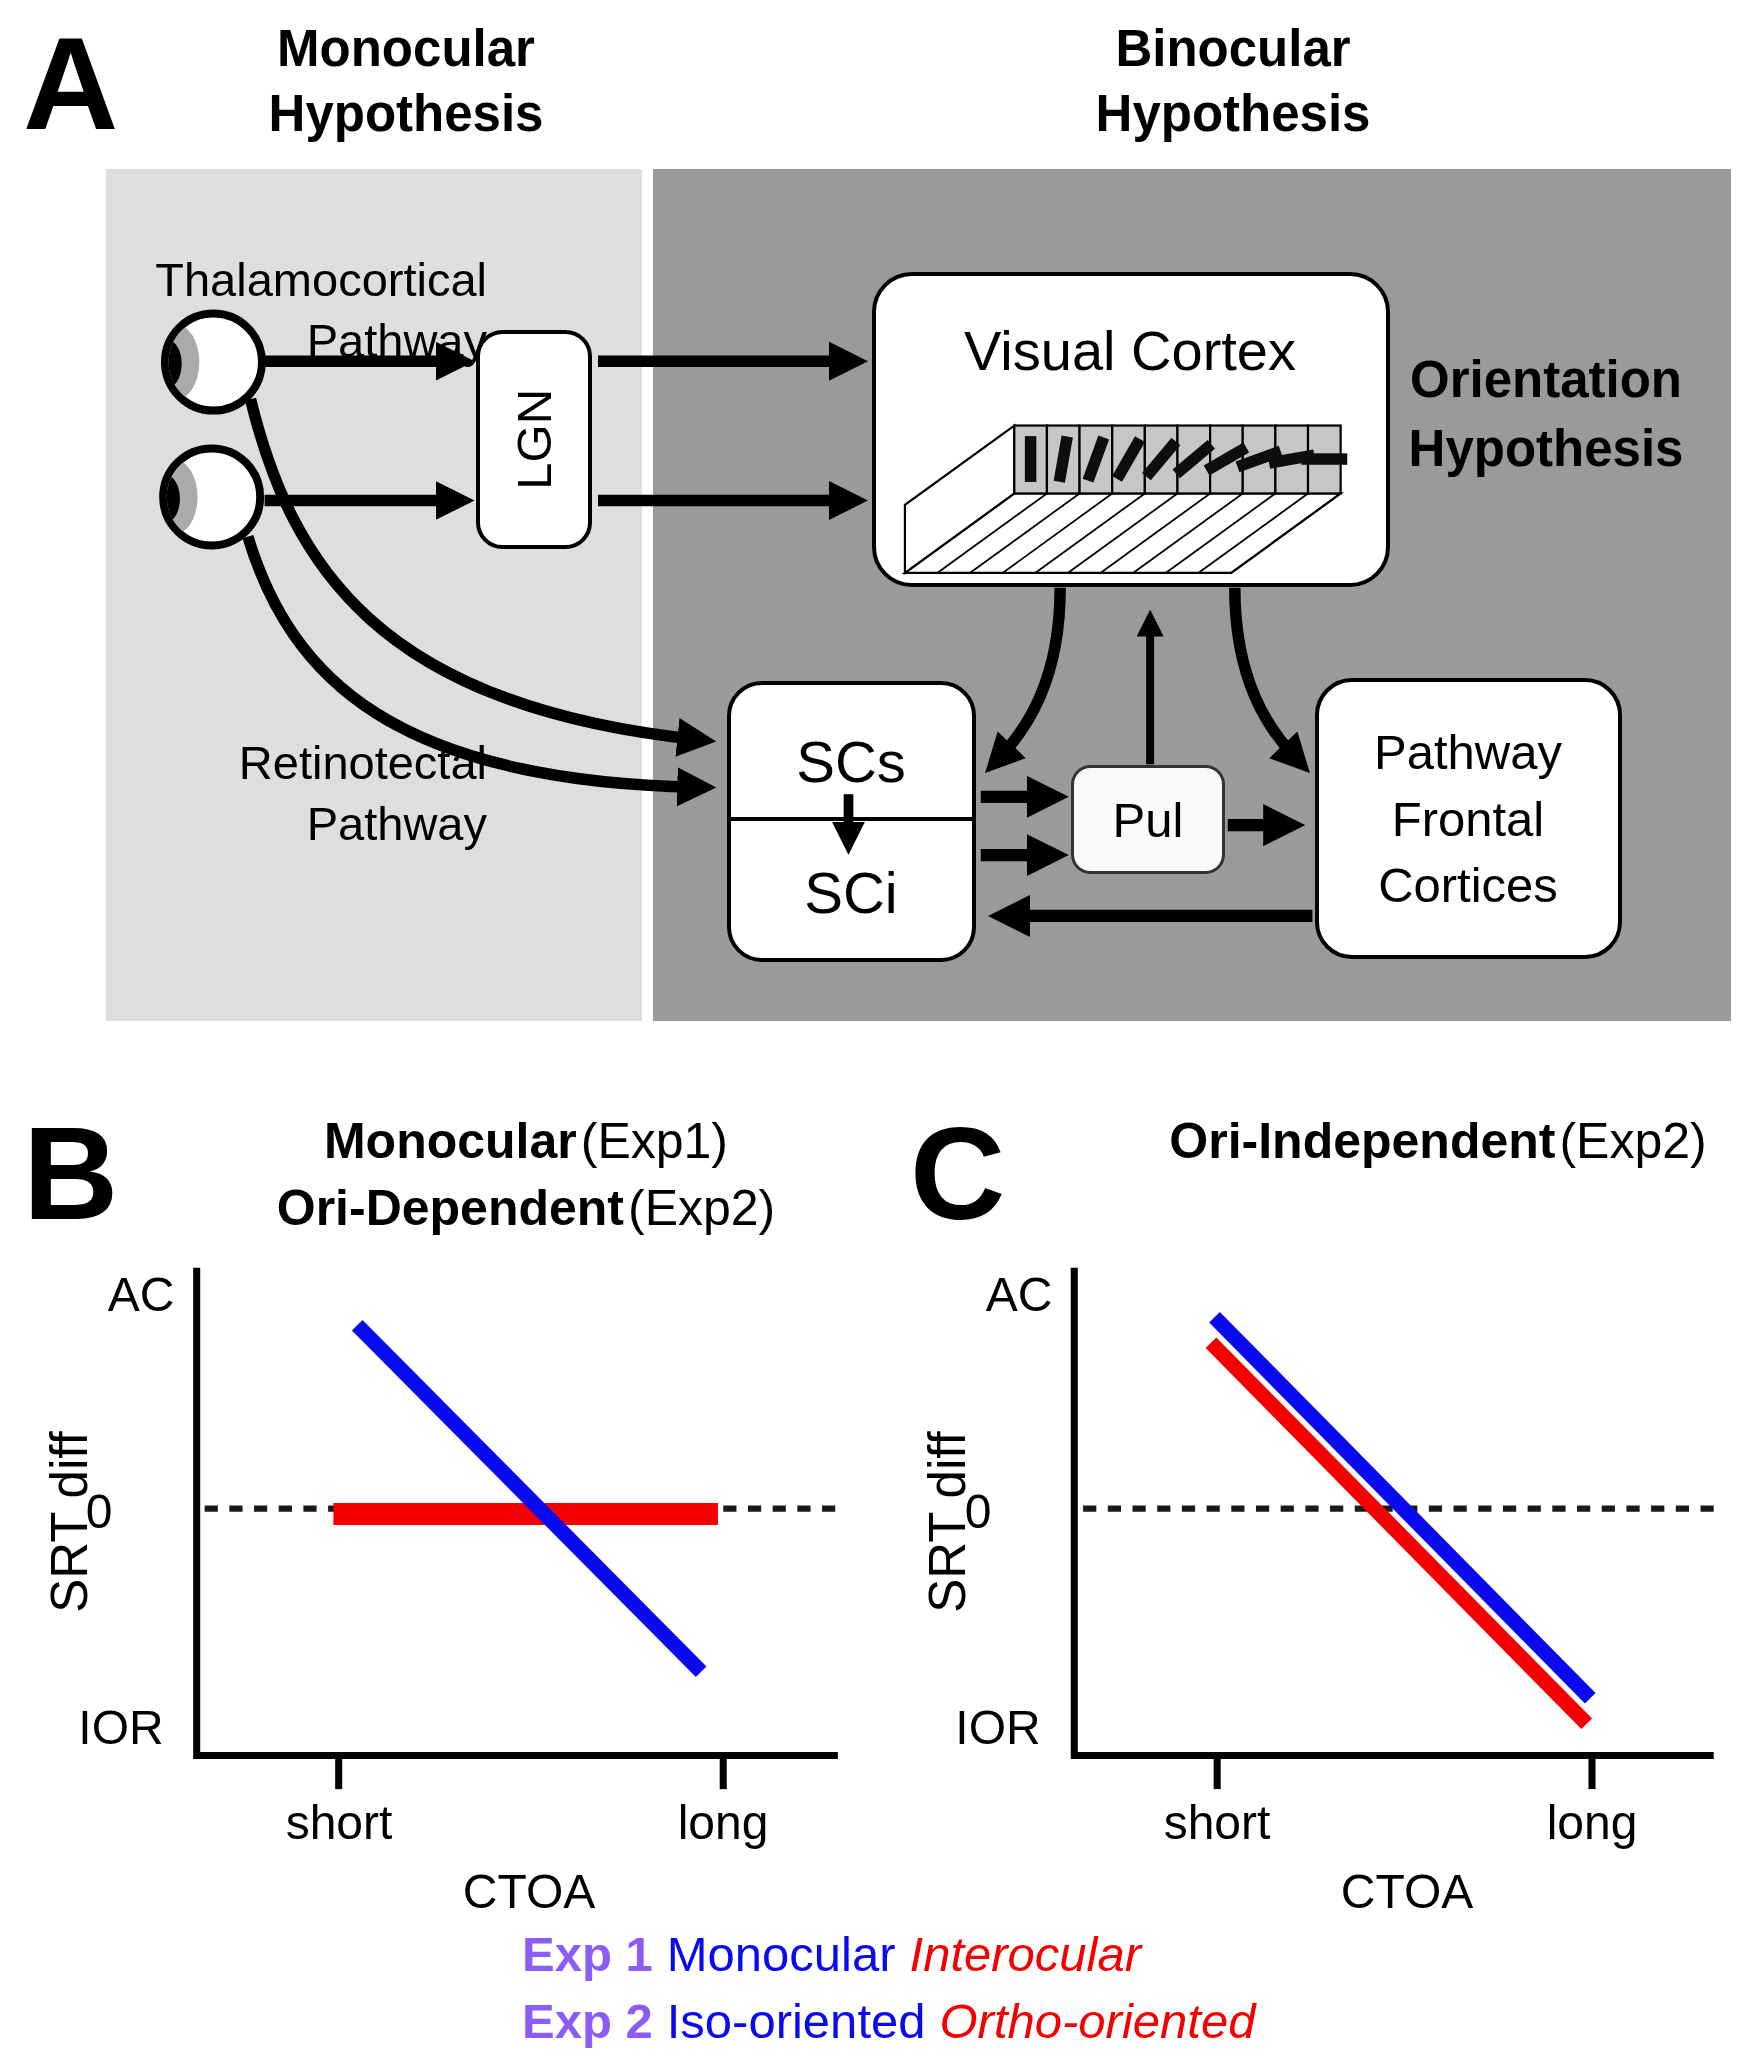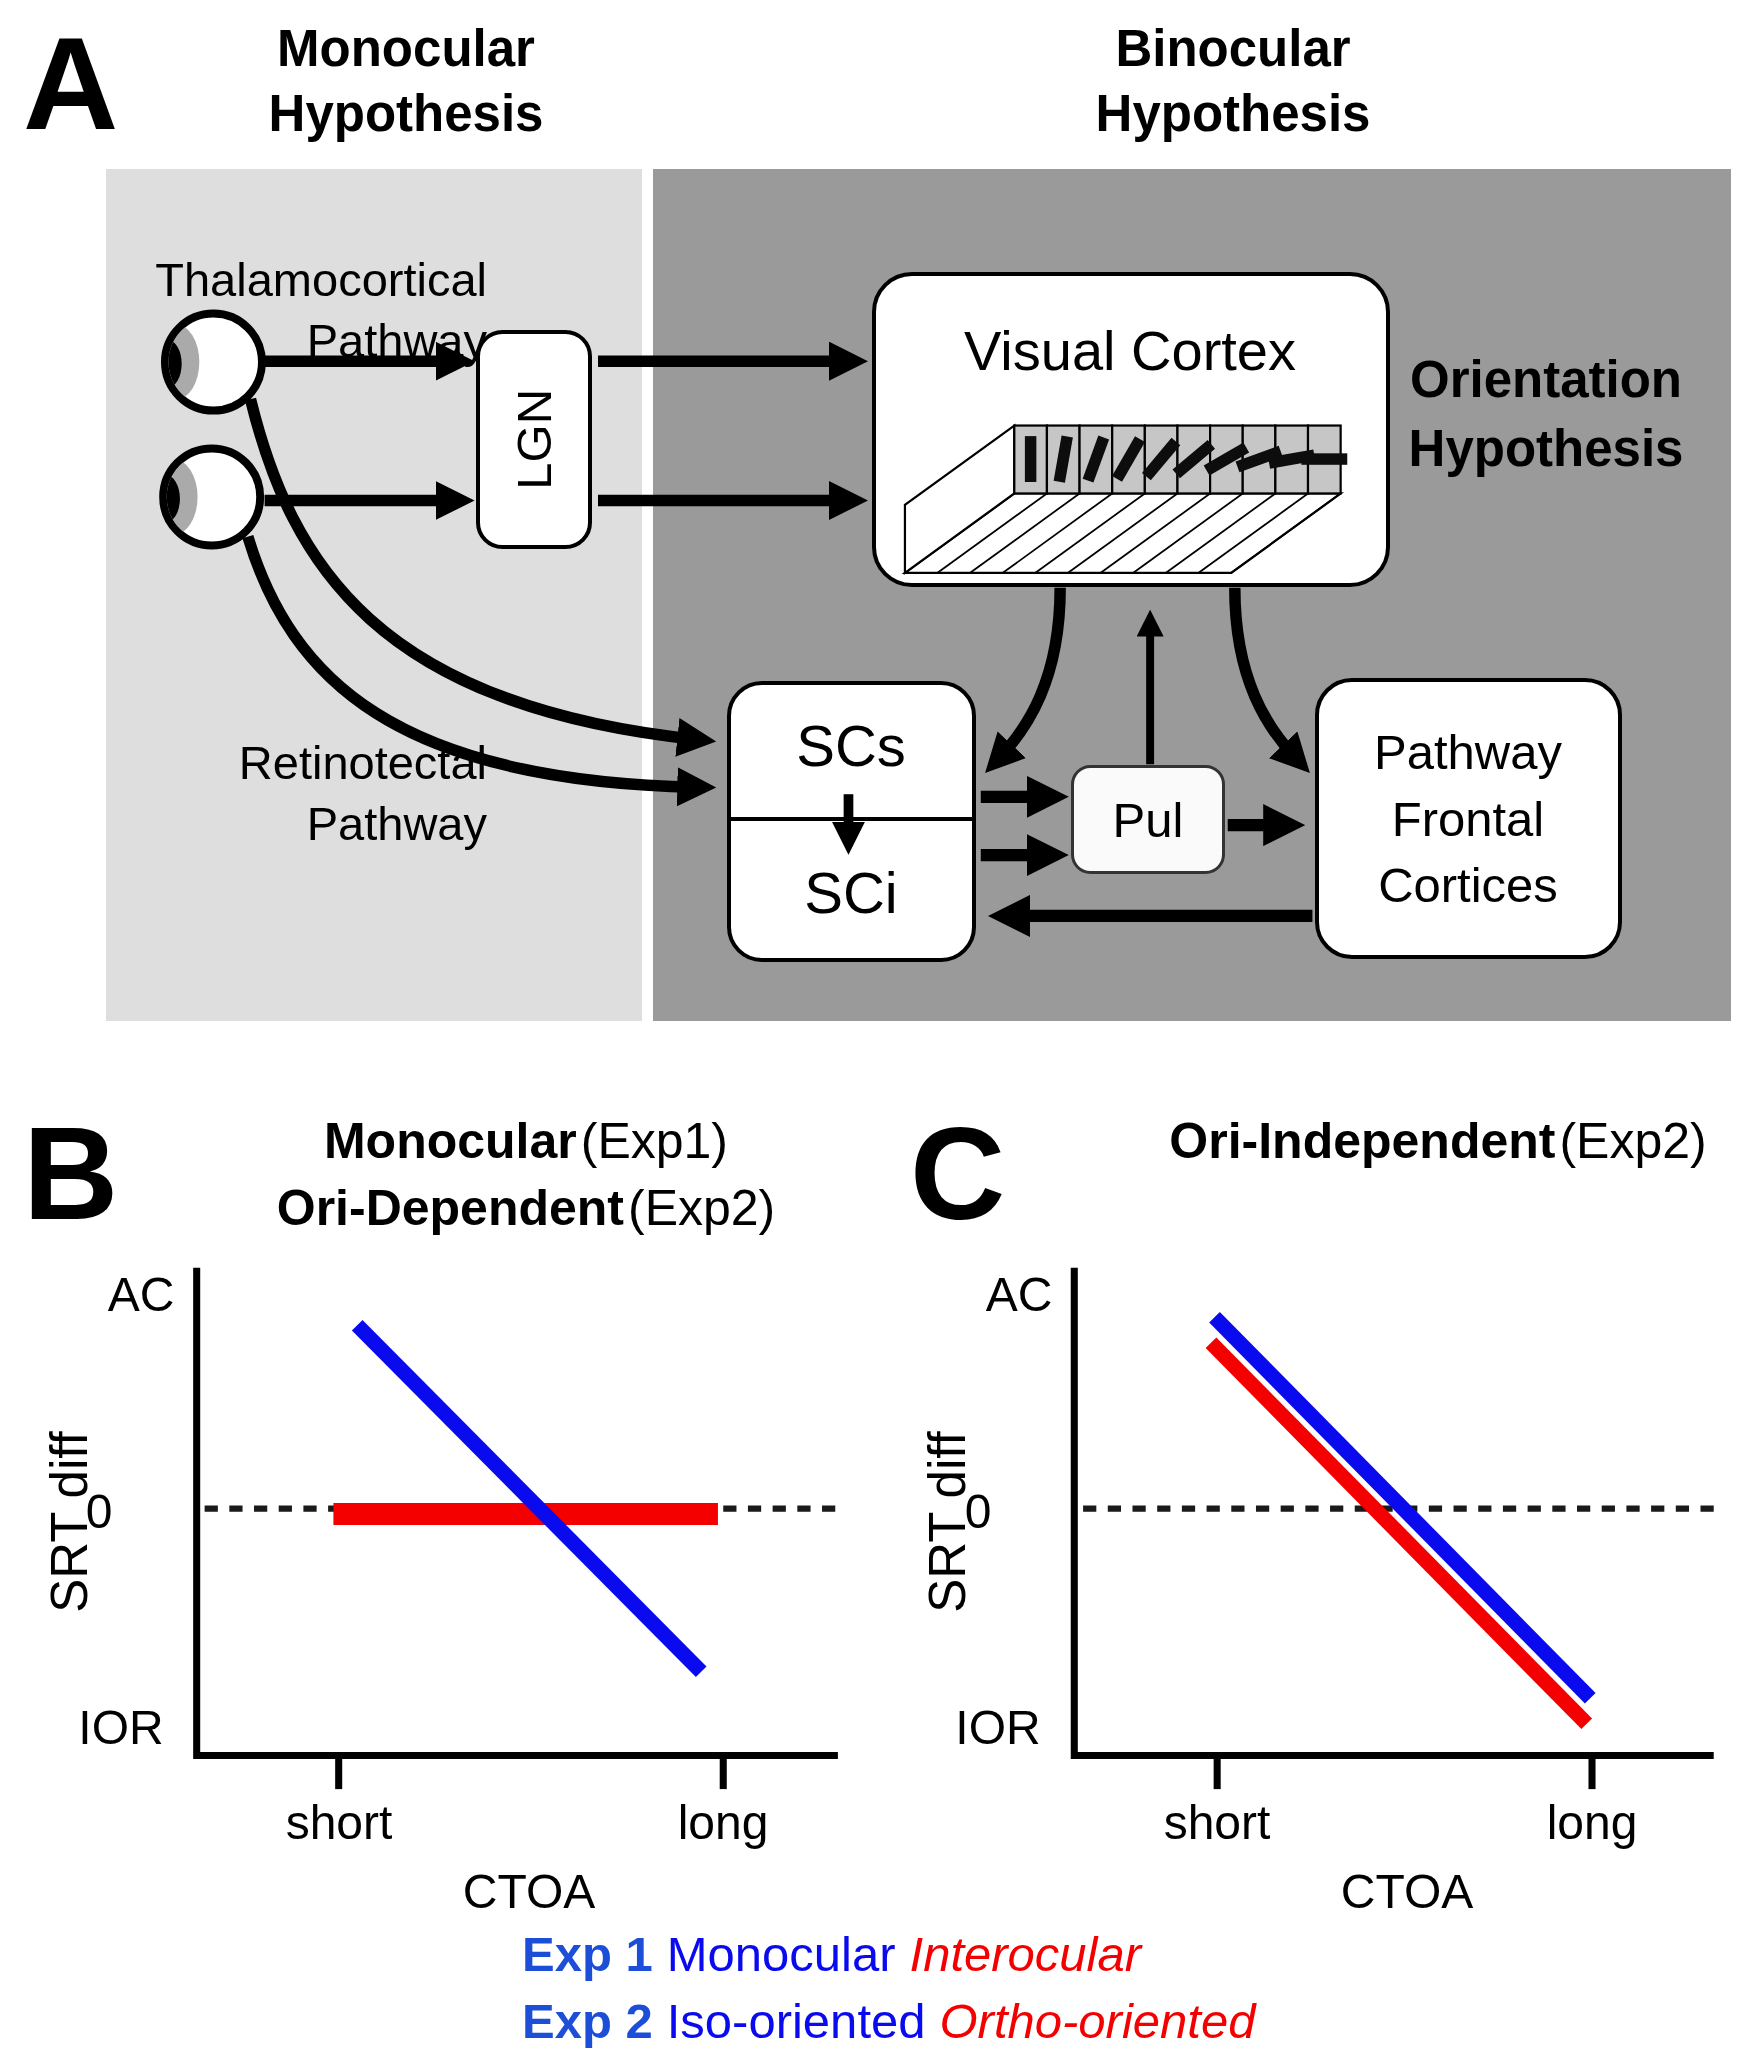--- a/index.html
+++ b/index.html
@@ -11,21 +11,21 @@
   .pathway-label{font-size:47px;text-align:right;line-height:1.3;white-space:nowrap;}
   .node-label{font-size:49px;line-height:1.36;text-align:center;white-space:nowrap;}
   .big-node{font-size:58px;}
   .ori-title{font-size:51px;font-weight:bold;text-align:center;line-height:1.35;white-space:nowrap;}
   .chart-title{font-size:50px;text-align:center;line-height:1.33;white-space:nowrap;}
   .chart-title .b{font-weight:bold;}
   .chart-title .r{font-weight:normal;margin-left:4px;}
   .axis-text{font-size:48px;white-space:nowrap;}
   .srt{font-size:51px;white-space:nowrap;}
   .legend{font-size:49px;line-height:1.36;white-space:nowrap;}
-  .legend .exp{font-weight:bold;color:#1d4ed8;}
+  .legend .exp{font-weight:bold;color:#8b5cf6;}
   .legend .blue{margin-left:14px;}
   .legend .red{margin-left:14px;font-style:italic;}
   .box{position:absolute;background:#ffffff;border:4.4px solid #000;box-sizing:border-box;}
   svg{display:block;}
   #overlay{position:absolute;left:0;top:0;z-index:5;pointer-events:none;}
   .txt{z-index:10;}
 </style>
 </head>
 <body>
 
@@ -173,21 +173,21 @@
     <div>Pathway</div>
   </div>
 
   <div class="abs txt node-label" style="left:1130px;top:351px;transform:translate(-50%,-50%);font-size:56px;">Visual Cortex</div>
 
   <div class="abs txt ori-title" style="left:1546px;top:346px;transform:translateX(-50%);">
     <div>Orientation</div>
     <div>Hypothesis</div>
   </div>
 
-  <div class="abs txt node-label big-node" style="left:851px;top:746px;transform:translate(-50%,-50%);">SCs</div>
+  <div class="abs txt node-label big-node" style="left:851px;top:762px;transform:translate(-50%,-50%);">SCs</div>
   <div class="abs txt node-label big-node" style="left:851px;top:893px;transform:translate(-50%,-50%);">SCi</div>
   <div class="abs txt node-label" style="left:1148px;top:820px;transform:translate(-50%,-50%);">Pul</div>
 
   <div class="abs txt node-label" style="left:1468px;top:819px;transform:translate(-50%,-50%);">
     <div>Pathway</div>
     <div>Frontal</div>
     <div>Cortices</div>
   </div>
 
   <div class="abs txt panel-letter" style="left:23px;top:1108px;">B</div>

